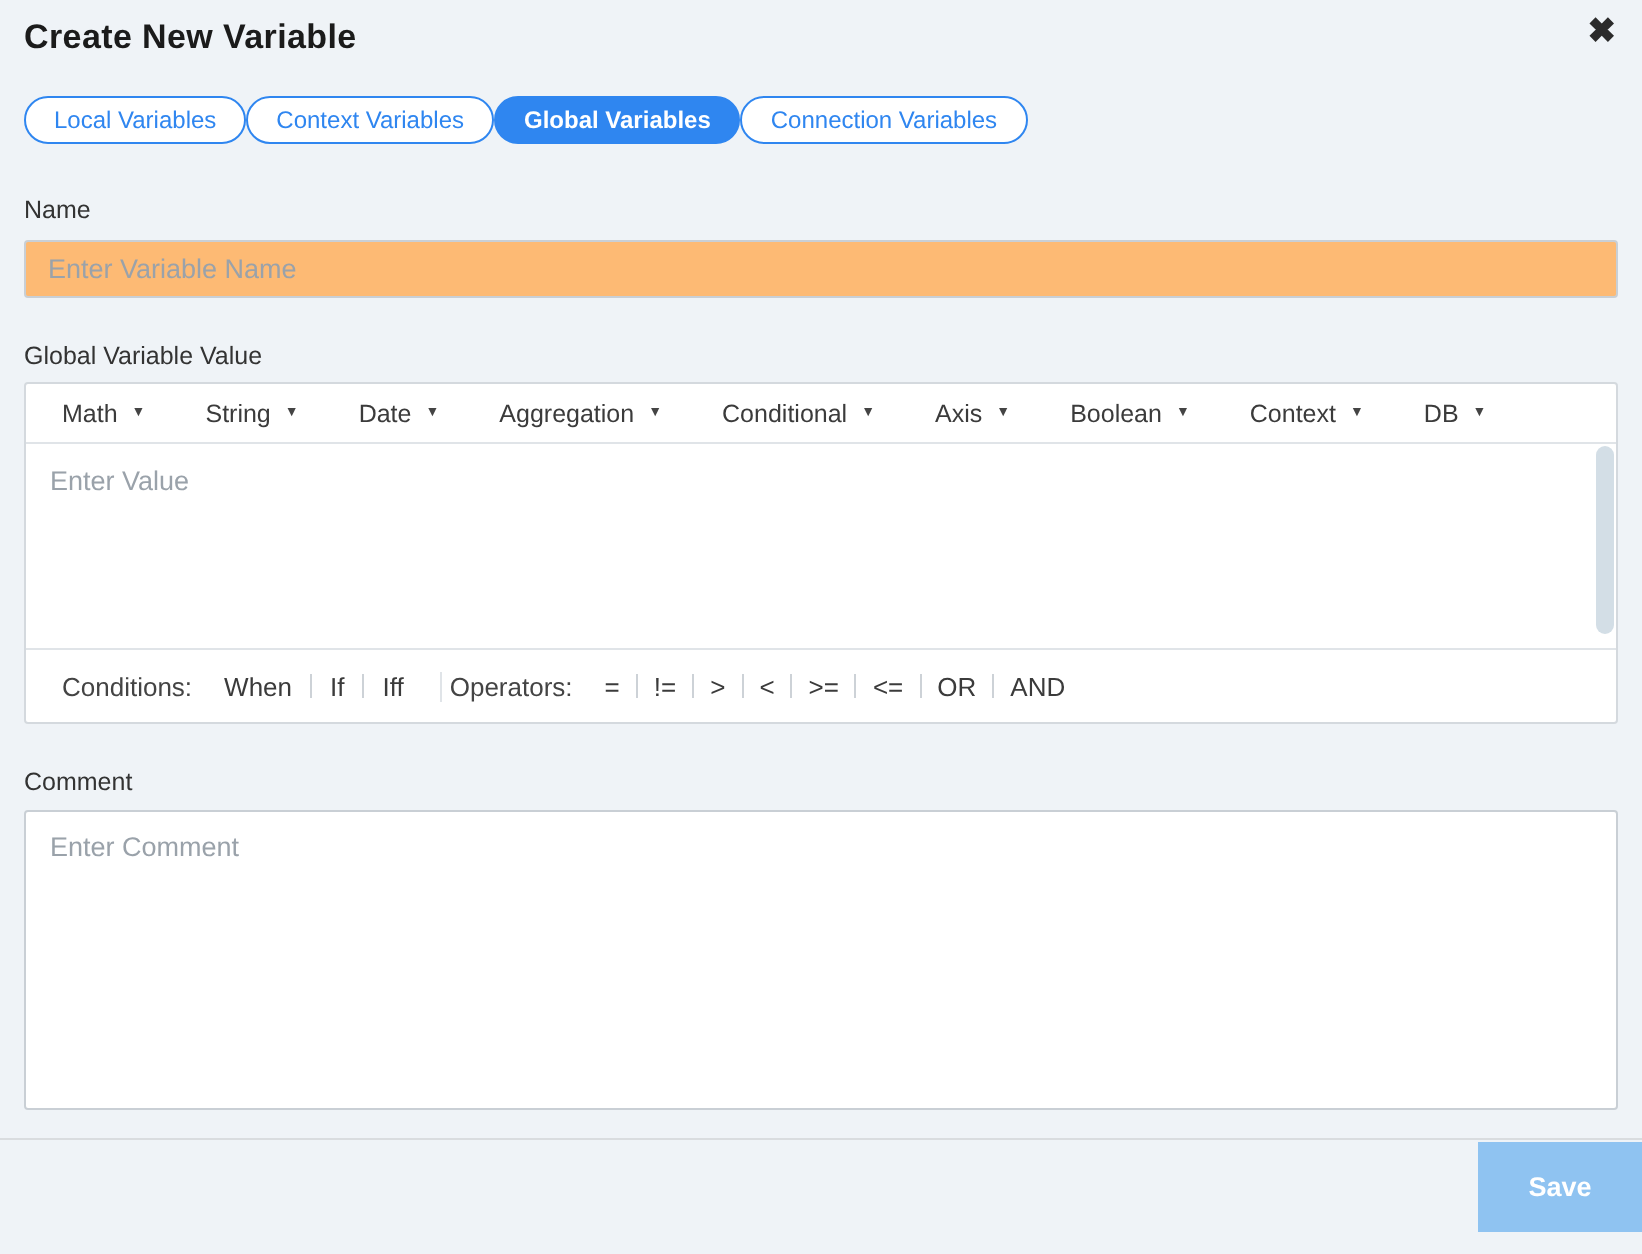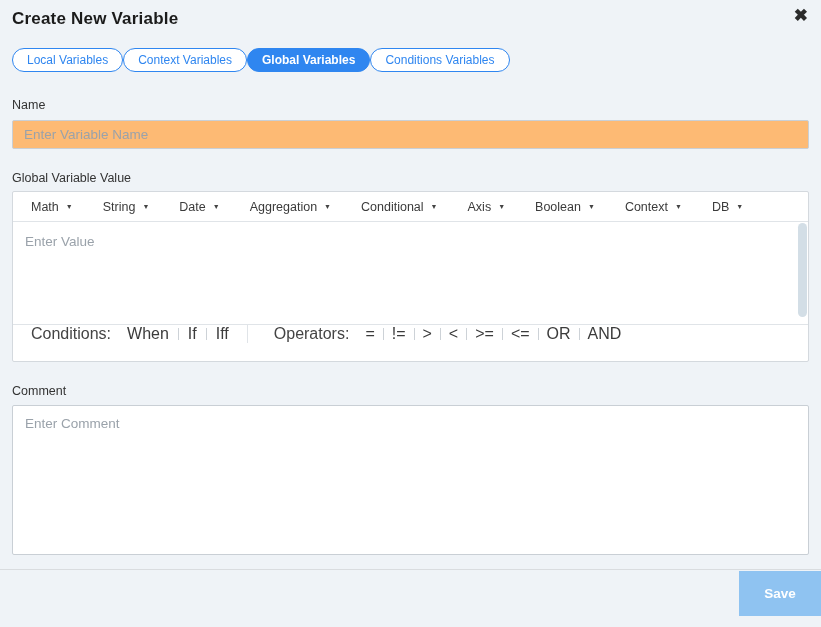--- a/index.html
+++ b/index.html
@@ -55,24 +55,24 @@
 
   .vb-editor { height:102px; position:relative; padding:10px 12px; }
   .editor-placeholder { font-size:13.5px; color:#9aa2aa; }
   .vscroll-thumb {
     position:absolute; top:1px; right:1px; width:9px; height:94px;
     background:#d3dee6; border-radius:5px;
   }
 
   .vb-conditions {
     height:37px; border-top:1px solid #e0e4e8;
-    display:flex; align-items:flex-start; font-size:16px; color:#3b3b3b;
+    display:flex; align-items:center; font-size:13px; color:#3b3b3b;
   }
   .cond-group { display:flex; align-items:center; padding:0 18px; }
-  .cond-group.ops { border-left:1px solid #e0e4e8; padding-left:26px; }
+  .cond-group.ops { border-left:1px solid #e0e4e8; padding-left:4px; }
   .group-label { margin-right:16px; color:#444; }
   .cond-item { cursor:pointer; white-space:nowrap; }
   .sep { width:1px; height:12px; background:#cdd2d7; margin:0 9px; }
   .ops .sep { margin:0 8px; }
 
   .comment-box {
     display:block; margin:7px 12px 0; width:797px; height:150px;
     background:#fff; border:1px solid #c9cfd5; border-radius:2px;
     padding:10px 12px; font-size:13.5px; color:#333; resize:none;
     font-family:"Liberation Sans", sans-serif; outline:none;
@@ -94,21 +94,21 @@
 
 <div class="header">
   <div class="title">Create New Variable</div>
   <span class="close-btn">✖</span>
 </div>
 
 <div class="tabs">
   <div class="pill">Local Variables</div>
   <div class="pill">Context Variables</div>
   <div class="pill active">Global Variables</div>
-  <div class="pill">Conditions Variables</div>
+  <div class="pill">Connection Variables</div>
 </div>
 
 <div class="field-label lbl-name">Name</div>
 <input class="text-input" type="text" placeholder="Enter Variable Name" style="">
 
 <div class="field-label lbl-gvv">Global Variable Value</div>
 
 <div class="value-box">
   <div class="vb-toolbar">
     <div class="dd">

